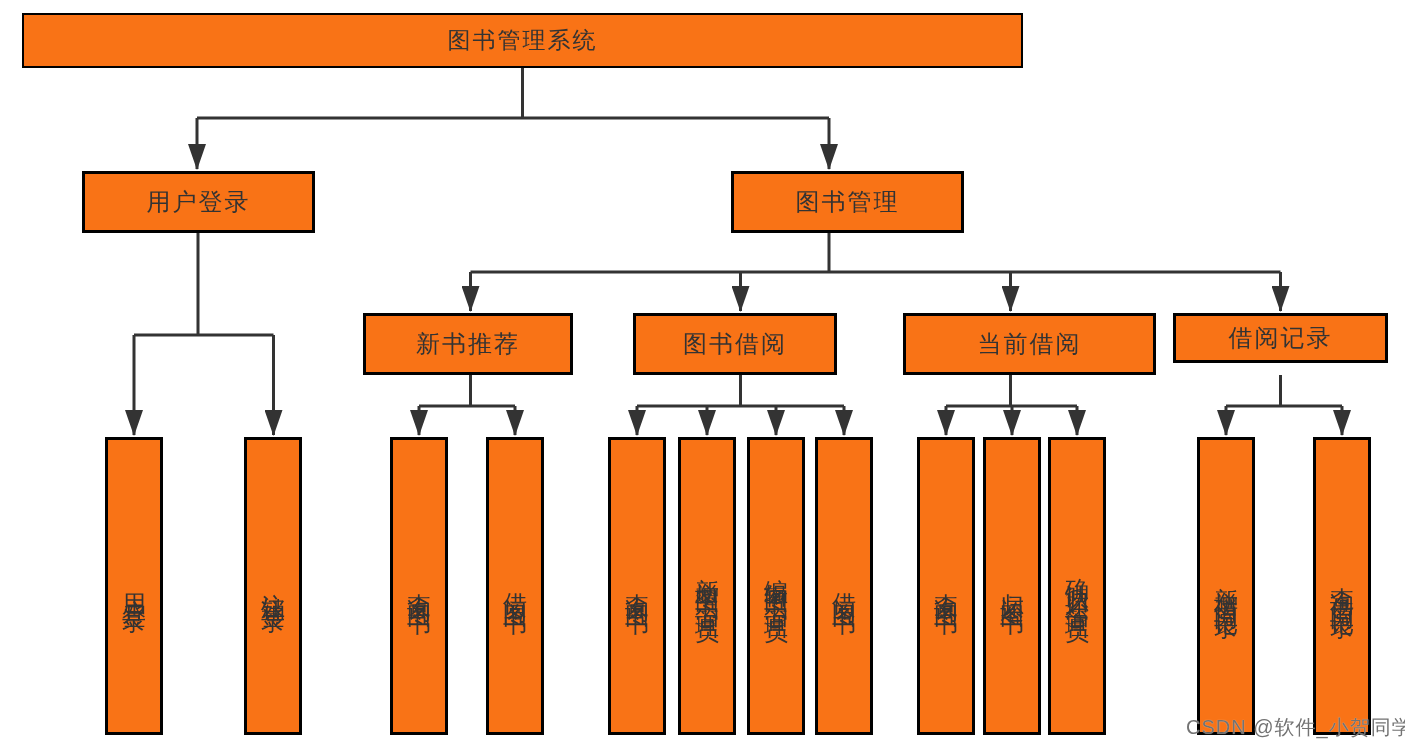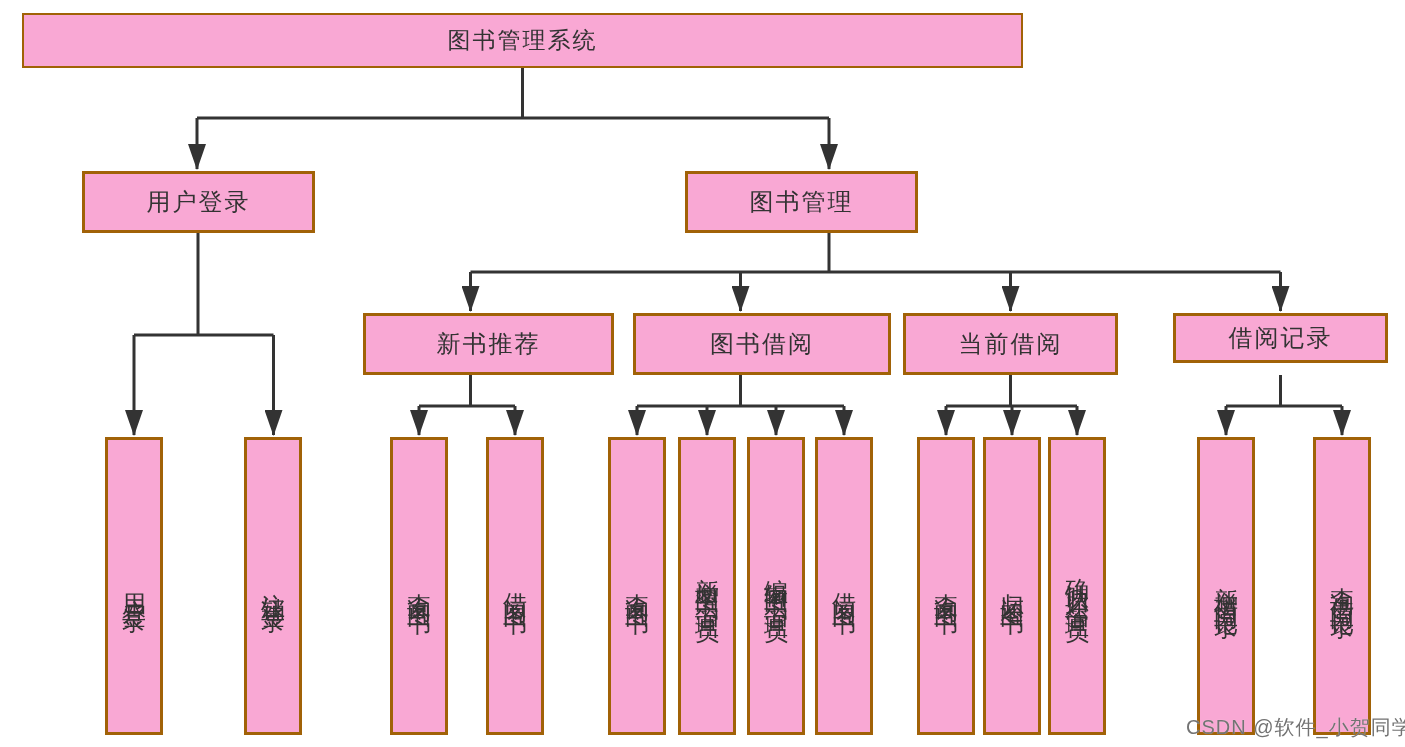--- a/index.html
+++ b/index.html
@@ -2,37 +2,37 @@
 <html><head>
 <meta charset="utf-8">
 <style>
   html,body{margin:0;padding:0;background:#fff;}
   #canvas{
     position:relative;width:1405px;height:747px;background:#fff;overflow:hidden;
     font-family:"Liberation Sans",sans-serif;color:#333;
   }
   #wires{position:absolute;left:0;top:0;width:1405px;height:747px;}
   .node{
-    position:absolute;box-sizing:border-box;border:3px solid #a16207;background:#f9a8d4;
+    position:absolute;box-sizing:border-box;border:3px solid #000000;background:#f97316;
     display:flex;align-items:center;justify-content:center;
     font-size:24px;color:#333;letter-spacing:2px;white-space:nowrap;
   }
   .root{border-width:2px;font-size:23px;}
   .vbox{
     writing-mode:vertical-lr;text-orientation:mixed;
     letter-spacing:6px;font-size:24px;line-height:1;
     padding:6px 0;white-space:normal;
   }
   
   .n-root       {left:22px;  top:13px;  width:1001px;height:55px;}
   .n-userlogin  {left:82px;  top:171px; width:233px; height:62px;}
-  .n-bookmgmt   {left:685px; top:171px; width:233px; height:62px;}
-  .n-newrec     {left:363px; top:313px; width:251px; height:62px;}
-  .n-bookborrow {left:633px; top:313px; width:258px; height:62px;}
-  .n-curborrow  {left:903px; top:313px; width:215px; height:62px;text-align:right;}
+  .n-bookmgmt   {left:731px; top:171px; width:233px; height:62px;}
+  .n-newrec     {left:363px; top:313px; width:210px; height:62px;}
+  .n-bookborrow {left:633px; top:313px; width:204px; height:62px;}
+  .n-curborrow  {left:903px; top:313px; width:253px; height:62px;text-align:right;}
   .n-borrowrec  {left:1173px;top:313px; width:215px; height:50px;}
   .leaf{top:437px;width:58px;height:298px;}
   .n-ul-login   {left:105px;}
   .n-ul-logout  {left:244px;}
   .n-nr-query   {left:390px;}
   .n-nr-borrow  {left:486px;}
   .n-bb-query   {left:608px;}
   .n-bb-add     {left:678px;}
   .n-bb-edit    {left:747px;}
   .n-bb-borrow  {left:815px;}

